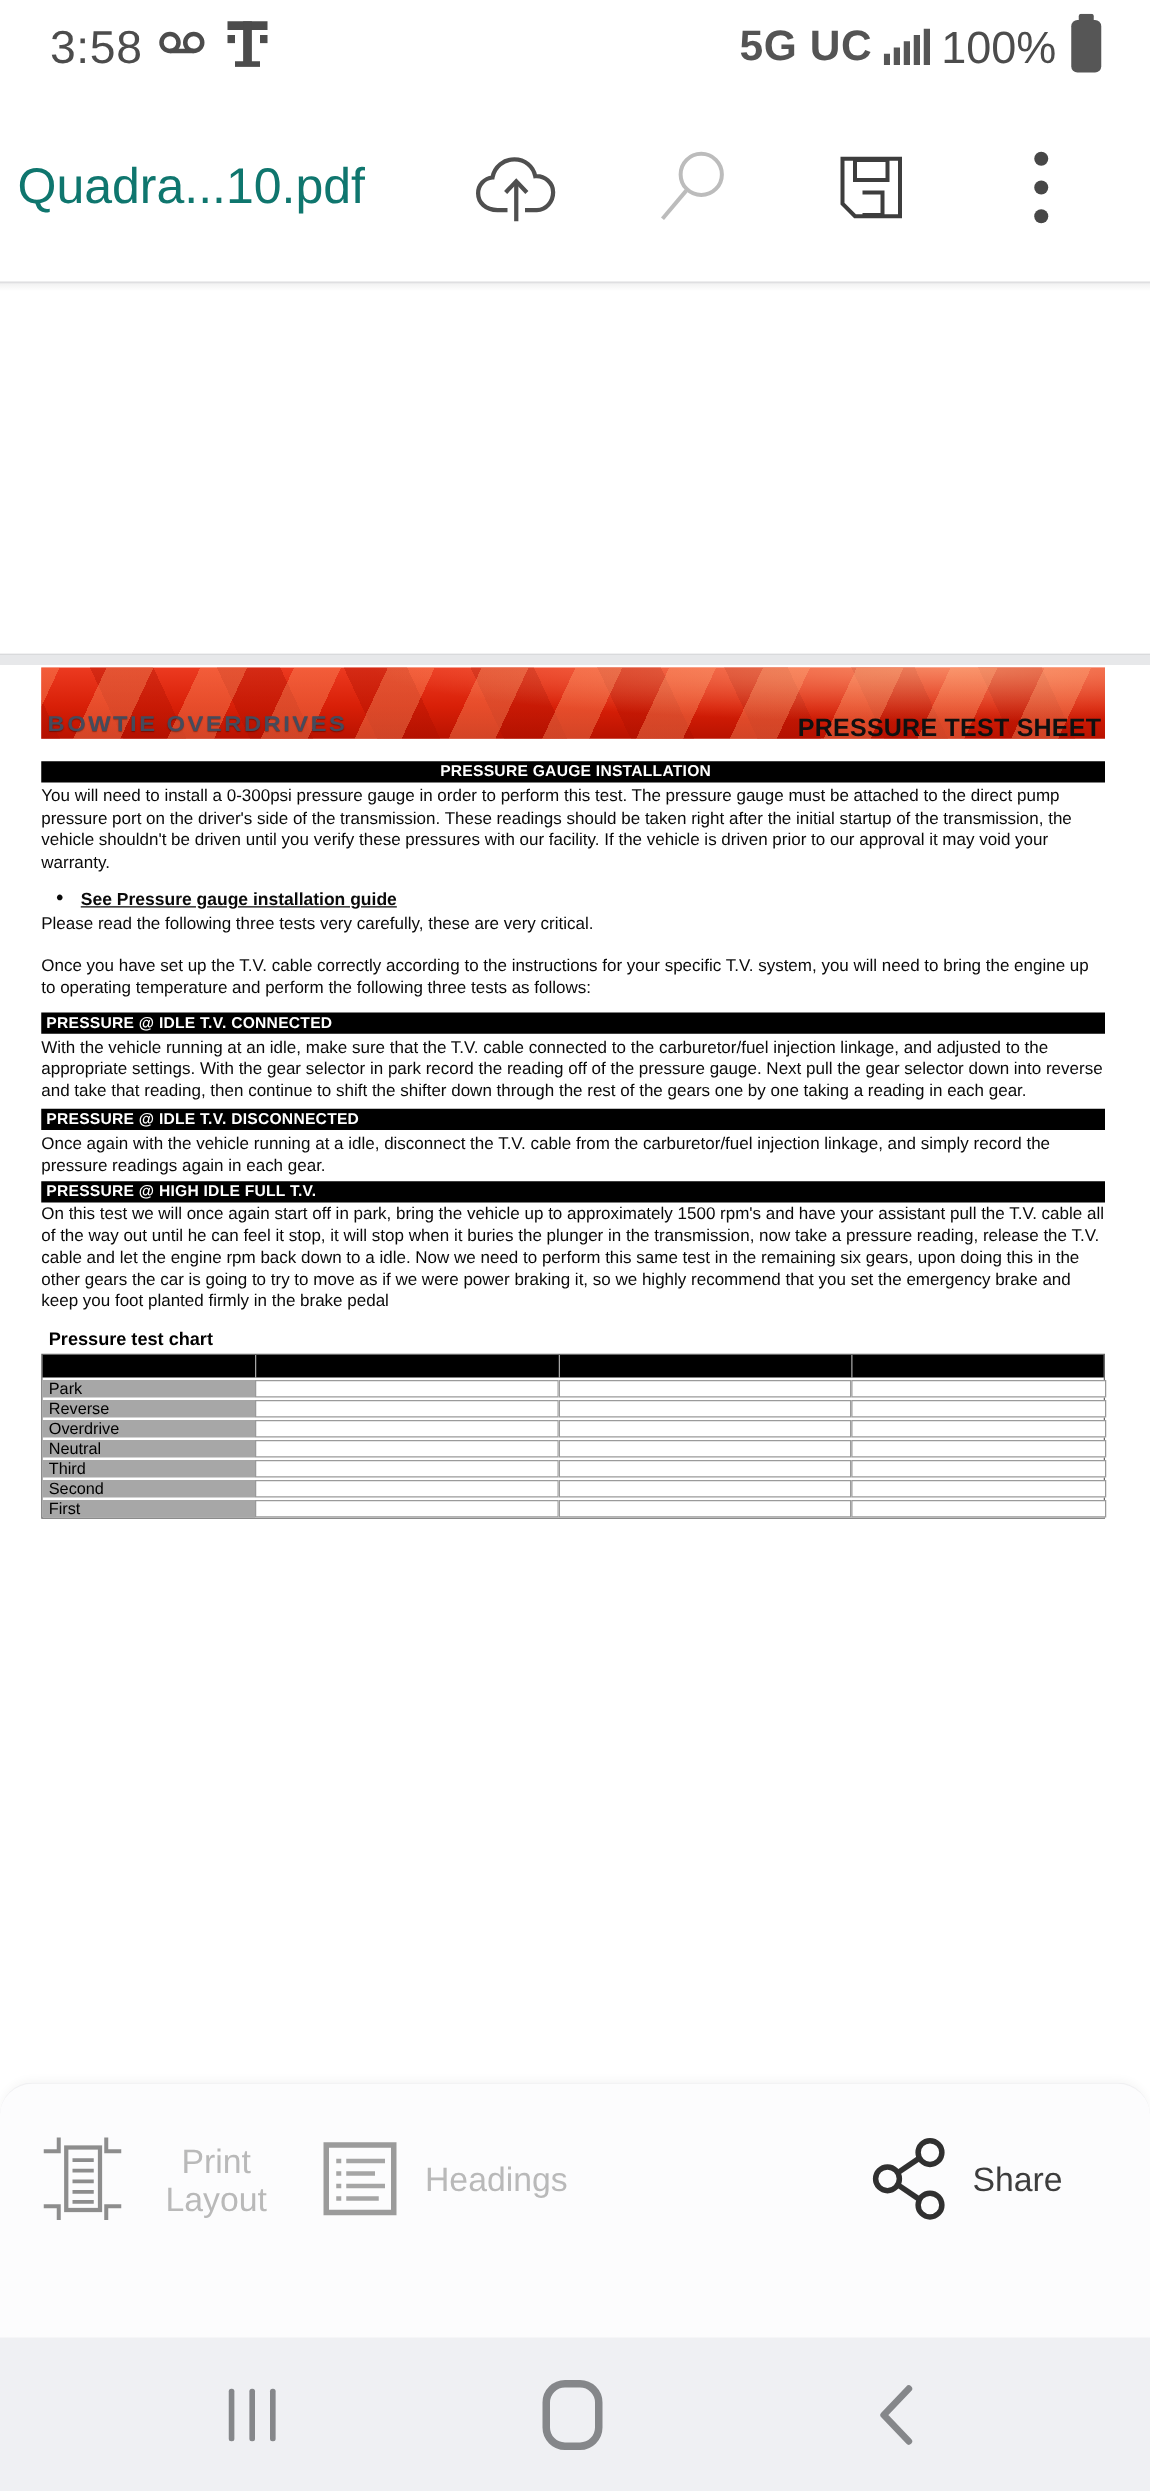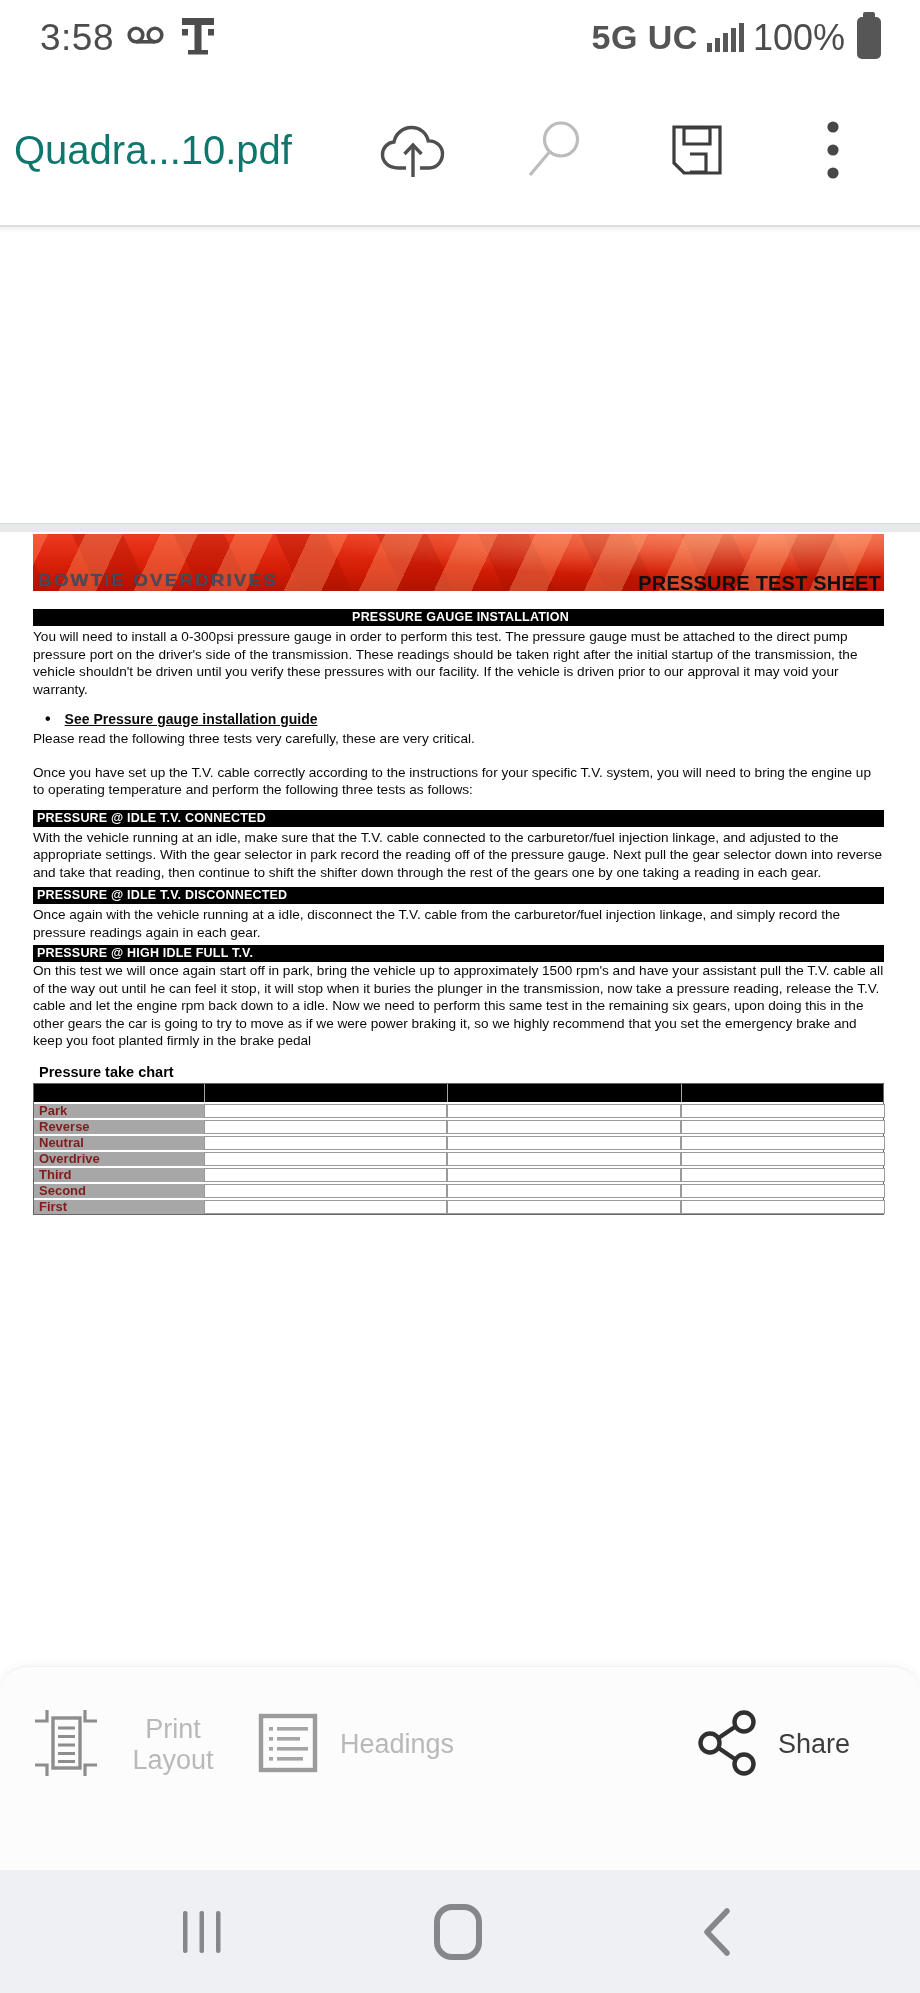--- a/index.html
+++ b/index.html
@@ -46,21 +46,21 @@
   .bullet-line::before { content:"•"; font-size:16px; }
   .bullet-link { text-decoration:underline; cursor:pointer; }
   .u { text-decoration:underline; }
 
   .table-caption { margin-top:14px; padding-left:6px; font-size:14.5px; font-weight:bold; color:#000; }
   .ptable { margin-top:3px; width:851px; border:1px solid #666; background:#fff; }
   .pt-head { position:relative; height:18px; background:#000; }
   .pt-head .hv { position:absolute; top:0; width:1px; height:100%; background:rgba(255,255,255,0.65); }
   .hv1 { left:170px; } .hv2 { left:413px; } .hv3 { left:647px; }
   .pt-row { display:grid; grid-template-columns:170px 243px 234px 204px; height:14px; margin-top:2px; }
-  .pt-label { background:#a7a7a7; font-size:13px; line-height:14px; font-weight:bold; color:#7f1d1d; padding-left:5px; }
+  .pt-label { background:#a7a7a7; font-size:13px; line-height:14px; font-weight:normal; color:#000000; padding-left:5px; }
   .pt-cell { background:#fff; border:1px solid #9a9a9a; }
 
   
   .toolbar-card { position:relative; height:204px; background:#fcfcfd; border-radius:26px 26px 0 0; border-top:1px solid #f0f0f2; box-shadow:0 -2px 8px rgba(0,0,0,0.04); }
   .tb-item { position:absolute; top:38px; width:200px; transform:translateX(-50%); background:none; border:none; cursor:pointer; display:flex; flex-direction:row; align-items:center; gap:14px; }
   .tb-1 { left:128px; } .tb-2 { left:350px; } .tb-3 { left:570px; } .tb-4 { left:788px; }
   .tb-label { font-size:27px; color:#b9b9b9; }
   .tb-label-dark { color:#3d3d3d; }
 
   
@@ -178,48 +178,48 @@
 
       <div class="sec-bar m11">PRESSURE @ IDLE T.V. CONNECTED</div>
       <div class="doc-p">With the vehicle running at an idle, make sure that the T.V. cable connected to the carburetor/fuel injection linkage, and adjusted to the appropriate settings. With the gear selector in park record the reading off of the pressure gauge. Next pull the gear selector down into reverse and take that reading, then continue to shift the shifter down through the rest of the gears one by one taking a reading in each gear.</div>
 
       <div class="sec-bar m6">PRESSURE @ IDLE T.V. DISCONNECTED</div>
       <div class="doc-p">Once again with the vehicle running at a idle, disconnect the T.V. cable from the carburetor/fuel injection linkage, and simply record the pressure readings again in each gear.</div>
 
       <div class="sec-bar m4">PRESSURE @ HIGH IDLE FULL T.V.</div>
       <div class="doc-p" style="margin-top:0;">On this test we will once again start off in park, bring the vehicle up to approximately 1500 rpm's and have your assistant pull the T.V. cable all of the way out until he can feel it stop, it will stop when it buries the plunger in the transmission, now take a pressure reading, release the T.V. cable and let the engine rpm back down to a idle. Now we need to perform this same test in the remaining six gears, upon doing this in the other gears the car is going to try to move as if we were power braking it, so we highly recommend that you set the emergency brake and keep you foot planted firmly in the brake pedal</div>
 
-      <div class="table-caption">Pressure take chart</div>
+      <div class="table-caption">Pressure test chart</div>
 
       <div class="ptable">
         <div class="pt-head">
           <i class="hv hv1"></i>
           <i class="hv hv2"></i>
           <i class="hv hv3"></i>
         </div>
         <div class="pt-row">
           <div class="pt-label">Park</div>
           <div class="pt-cell"></div>
             <div class="pt-cell"></div>
             <div class="pt-cell"></div>
         </div>
         <div class="pt-row">
           <div class="pt-label">Reverse</div>
           <div class="pt-cell"></div>
             <div class="pt-cell"></div>
             <div class="pt-cell"></div>
         </div>
         <div class="pt-row">
+          <div class="pt-label">Overdrive</div>
+          <div class="pt-cell"></div>
+            <div class="pt-cell"></div>
+            <div class="pt-cell"></div>
+        </div>
+        <div class="pt-row">
           <div class="pt-label">Neutral</div>
-          <div class="pt-cell"></div>
-            <div class="pt-cell"></div>
-            <div class="pt-cell"></div>
-        </div>
-        <div class="pt-row">
-          <div class="pt-label">Overdrive</div>
           <div class="pt-cell"></div>
             <div class="pt-cell"></div>
             <div class="pt-cell"></div>
         </div>
         <div class="pt-row">
           <div class="pt-label">Third</div>
           <div class="pt-cell"></div>
             <div class="pt-cell"></div>
             <div class="pt-cell"></div>
         </div>

